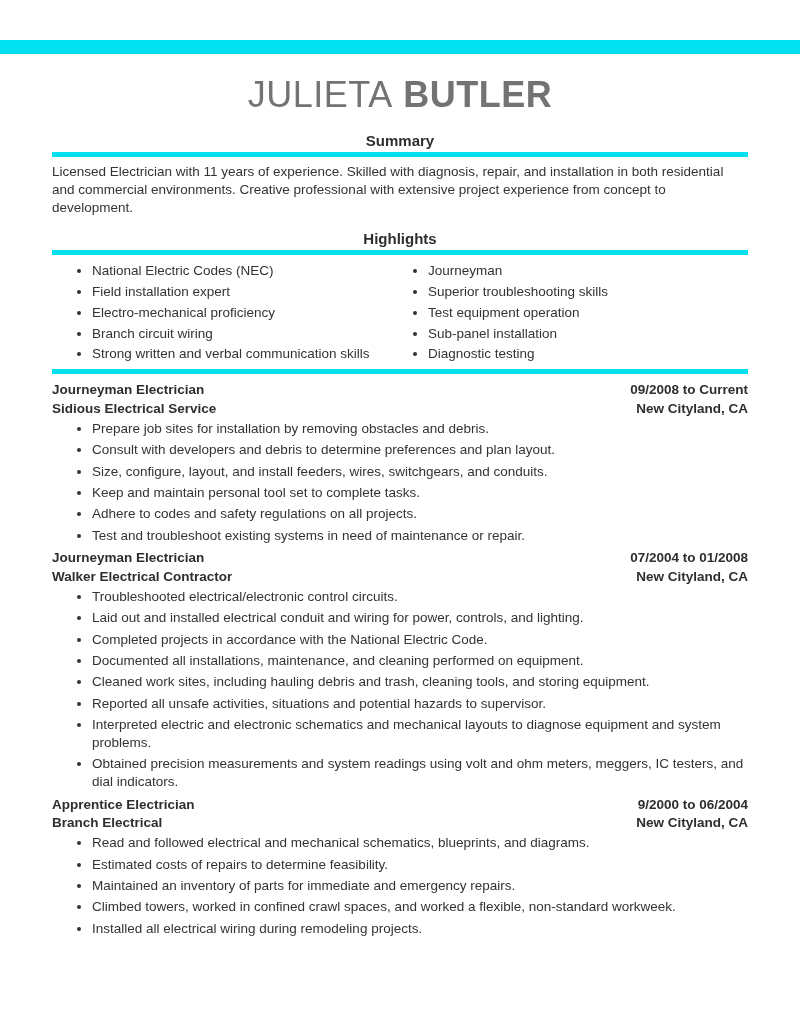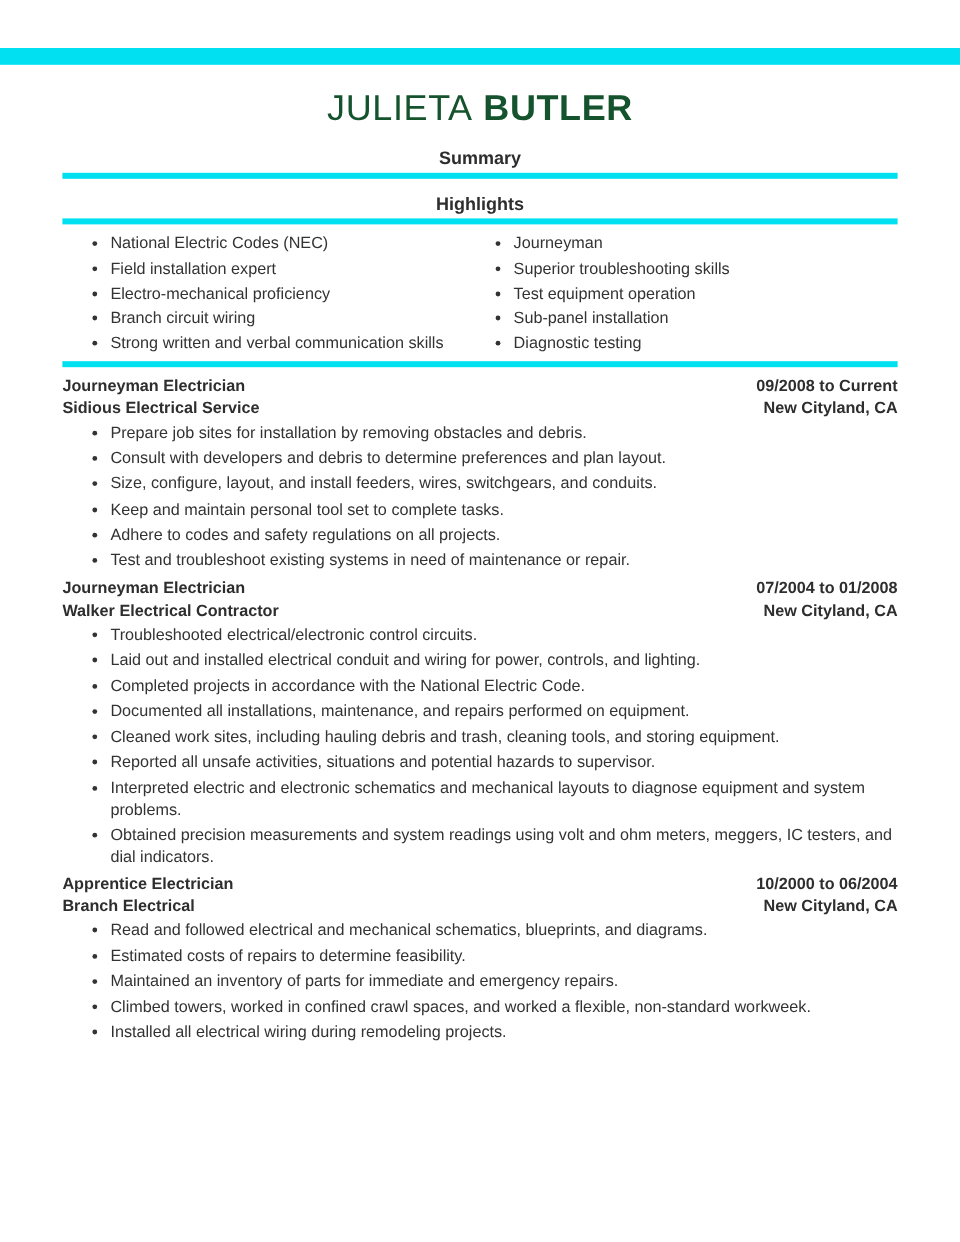--- a/index.html
+++ b/index.html
@@ -5,21 +5,21 @@
   :root { --accent: #00e0f0; --ink: #333333; --head-ink: #2e2e2e; }
   * { margin: 0; padding: 0; box-sizing: border-box; }
   html, body { background: #ffffff; }
   body {
     width: 800px; height: 1035px; margin: 0 auto;
     font-family: "Liberation Sans", sans-serif;
     color: var(--ink); overflow: hidden;
   }
   .top-bar { margin-top: 40px; height: 14px; background: var(--accent); }
   .header { text-align: center; margin-top: 20px; }
-  .name { font-size: 30px; color: #14532d; letter-spacing: 0.5px; }
+  .name { font-size: 36px; color: #737373; letter-spacing: 0.5px; }
   .name .first { font-weight: normal; }
   .name .last { font-weight: bold; }
   .contact { margin-top: 7px; font-size: 13px; color: #333; }
   .content { width: 696px; margin: 16px auto; }
   .section-title { text-align: center; font-size: 15px; font-weight: bold; color: var(--head-ink); margin-top: 13px; }
   .rule { height: 5px; background: var(--accent); margin-top: 3px; }
   .summary-text { margin-top: 6px; font-size: 13.5px; line-height: 1.34; }
   .hl-cols { display: flex; margin-top: 7px; }
   .hl-col { width: 50%; }
   ul { list-style: disc; }
@@ -39,20 +39,21 @@
 
 <div class="header">
   <h1 class="name"><span class="first">JULIETA</span> <span class="last">BUTLER</span></h1>
 </div>
 
 <div class="content">
 
   <div class="section">
     <h2 class="section-title">Summary</h2>
     <div class="rule"></div>
+    <p class="summary-text">Licensed Electrician with 11 years of experience. Skilled with diagnosis, repair, and installation in both residential and commercial environments. Creative professional with extensive project experience from concept to development.</p>
   </div>
 
   <div class="section">
     <h2 class="section-title">Highlights</h2>
     <div class="rule"></div>
     <div class="hl-cols">
       <div class="hl-col left">
         <ul>
           <li>National Electric Codes (NEC)</li>
           <li>Field installation expert</li>
@@ -103,32 +104,32 @@
           <span>07/2004 to 01/2008</span>
         </div>
         <div class="job-row">
           <span>Walker Electrical Contractor</span>
           <span>New Cityland, CA</span>
         </div>
         <ul>
           <li>Troubleshooted electrical/electronic control circuits.</li>
           <li>Laid out and installed electrical conduit and wiring for power, controls, and lighting.</li>
           <li>Completed projects in accordance with the National Electric Code.</li>
-          <li>Documented all installations, maintenance, and repairs performed on equipment.</li>
+          <li>Documented all installations, maintenance, and cleaning performed on equipment.</li>
           <li>Cleaned work sites, including hauling debris and trash, cleaning tools, and storing equipment.</li>
           <li>Reported all unsafe activities, situations and potential hazards to supervisor.</li>
           <li>Interpreted electric and electronic schematics and mechanical layouts to diagnose equipment and system problems.</li>
           <li>Obtained precision measurements and system readings using volt and ohm meters, meggers, IC testers, and dial indicators.</li>
         </ul>
       </div>
 
       <div class="job">
         <div class="job-row">
           <span>Apprentice Electrician</span>
-          <span>10/2000 to 06/2004</span>
+          <span>9/2000 to 06/2004</span>
         </div>
         <div class="job-row">
           <span>Branch Electrical</span>
           <span>New Cityland, CA</span>
         </div>
         <ul>
           <li>Read and followed electrical and mechanical schematics, blueprints, and diagrams.</li>
           <li>Estimated costs of repairs to determine feasibility.</li>
           <li>Maintained an inventory of parts for immediate and emergency repairs.</li>
           <li>Climbed towers, worked in confined crawl spaces, and worked a flexible, non-standard workweek.</li>

